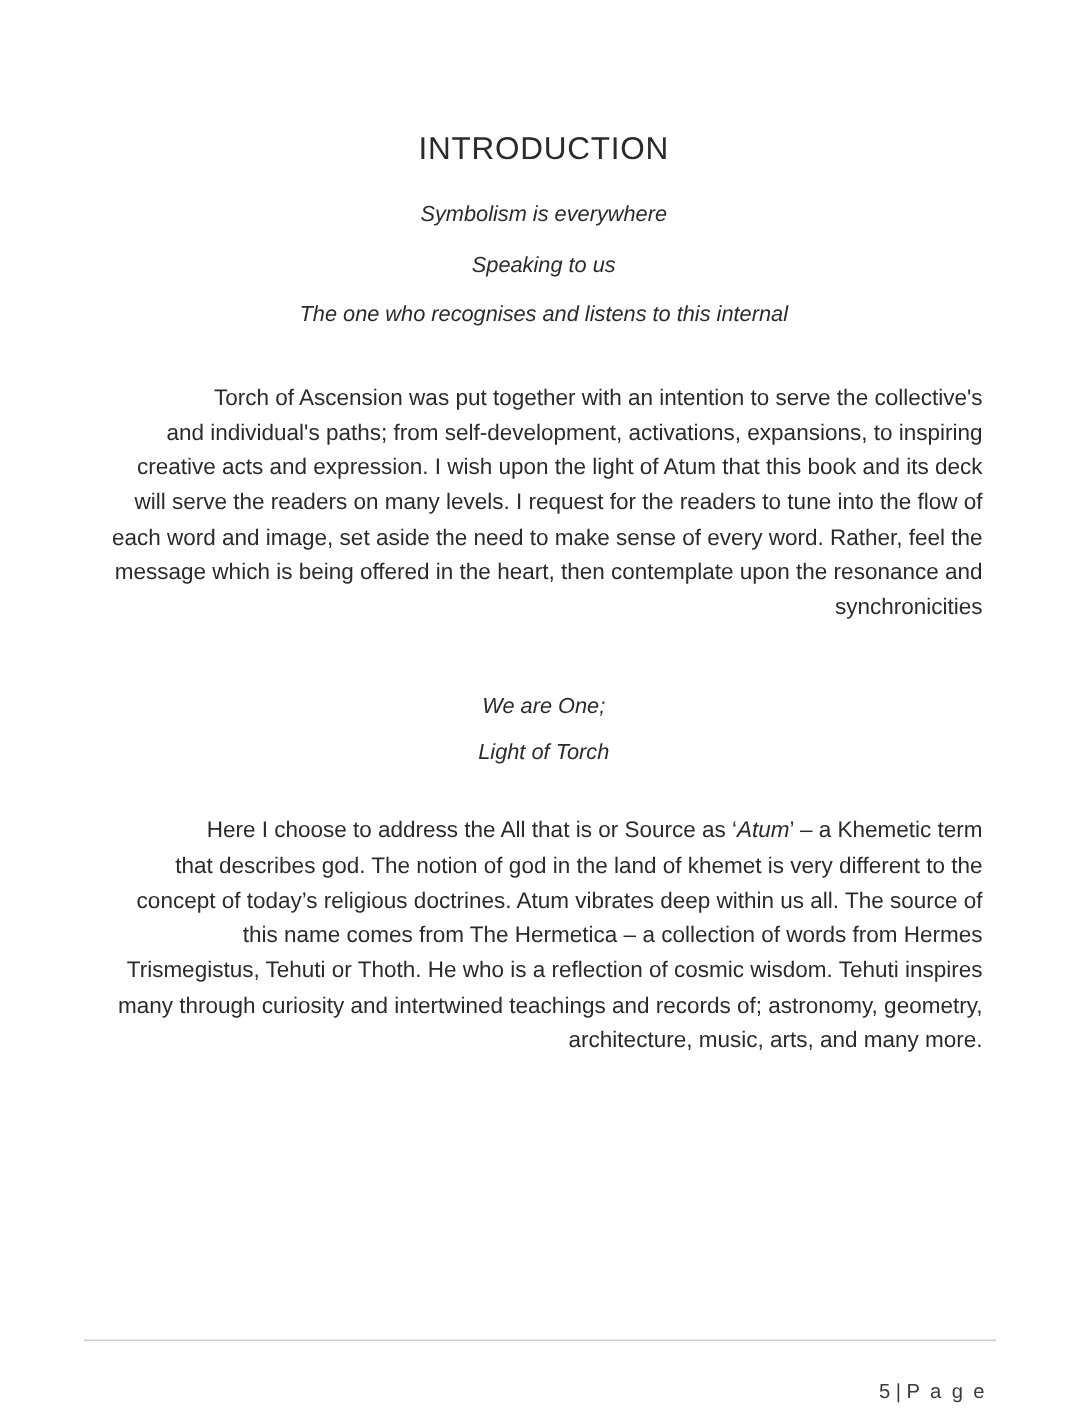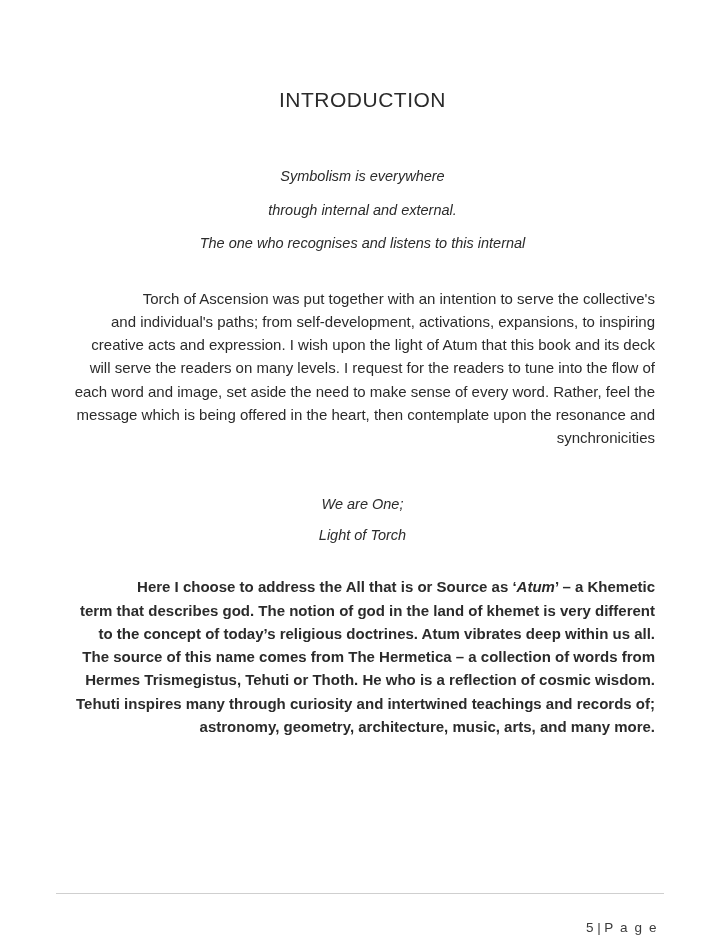--- a/index.html
+++ b/index.html
@@ -33,21 +33,21 @@
     text-align: center;
     font-size: 21px;
     font-weight: 400;
     letter-spacing: 0.5px;
     color: #2b2b2b;
     margin-top: 88px;
     margin-bottom: 0;
   }
 
   .verse {
-    margin-top: 57px;
+    margin-top: 24px;
   }
   .verse-line {
     text-align: center;
     font-style: italic;
     font-size: 14.5px;
     line-height: 1.0;
     color: #2b2b2b;
     margin: 0 0 19px 0;
   }
 
@@ -67,21 +67,20 @@
   }
   .para .indent {
     display: inline-block;
     width: 48px;
   }
   .para-one {
     margin-top: 36px;
   }
   .para-two {
     margin-top: 33px;
-    font-weight: bold;
   }
   .para em {
     font-style: italic;
   }
 
   .footer-rule {
     position: absolute;
     left: 56px;
     top: 893px;
     width: 608px;
@@ -106,21 +105,21 @@
 </head>
 <body>
 
 <div class="page">
   <div class="content">
 
     <h1 class="doc-title">INTRODUCTION</h1>
 
     <div class="verse">
       <p class="verse-line">Symbolism is everywhere</p>
-      <p class="verse-line">through internal and external.</p>
+      <p class="verse-line">Speaking to us</p>
       <p class="verse-line">The one who recognises and listens to this internal</p>
     </div>
 
     <p class="para para-one"><span class="indent"></span><span>Torch of Ascension was put together with an intention to serve the collective's and individual's paths; from self-development, activations, expansions, to inspiring creative acts and expression. I wish upon the light of Atum that this book and its deck will serve the readers on many levels. I request for the readers to tune into the flow of each word and image, set aside the need to make sense of every word. Rather, feel the message which is being offered in the heart, then contemplate upon the resonance and synchronicities</span></p>
 
     <div class="verse verse-two">
       <p class="verse-line">We are One;</p>
       <p class="verse-line">Light of Torch</p>
     </div>
 

